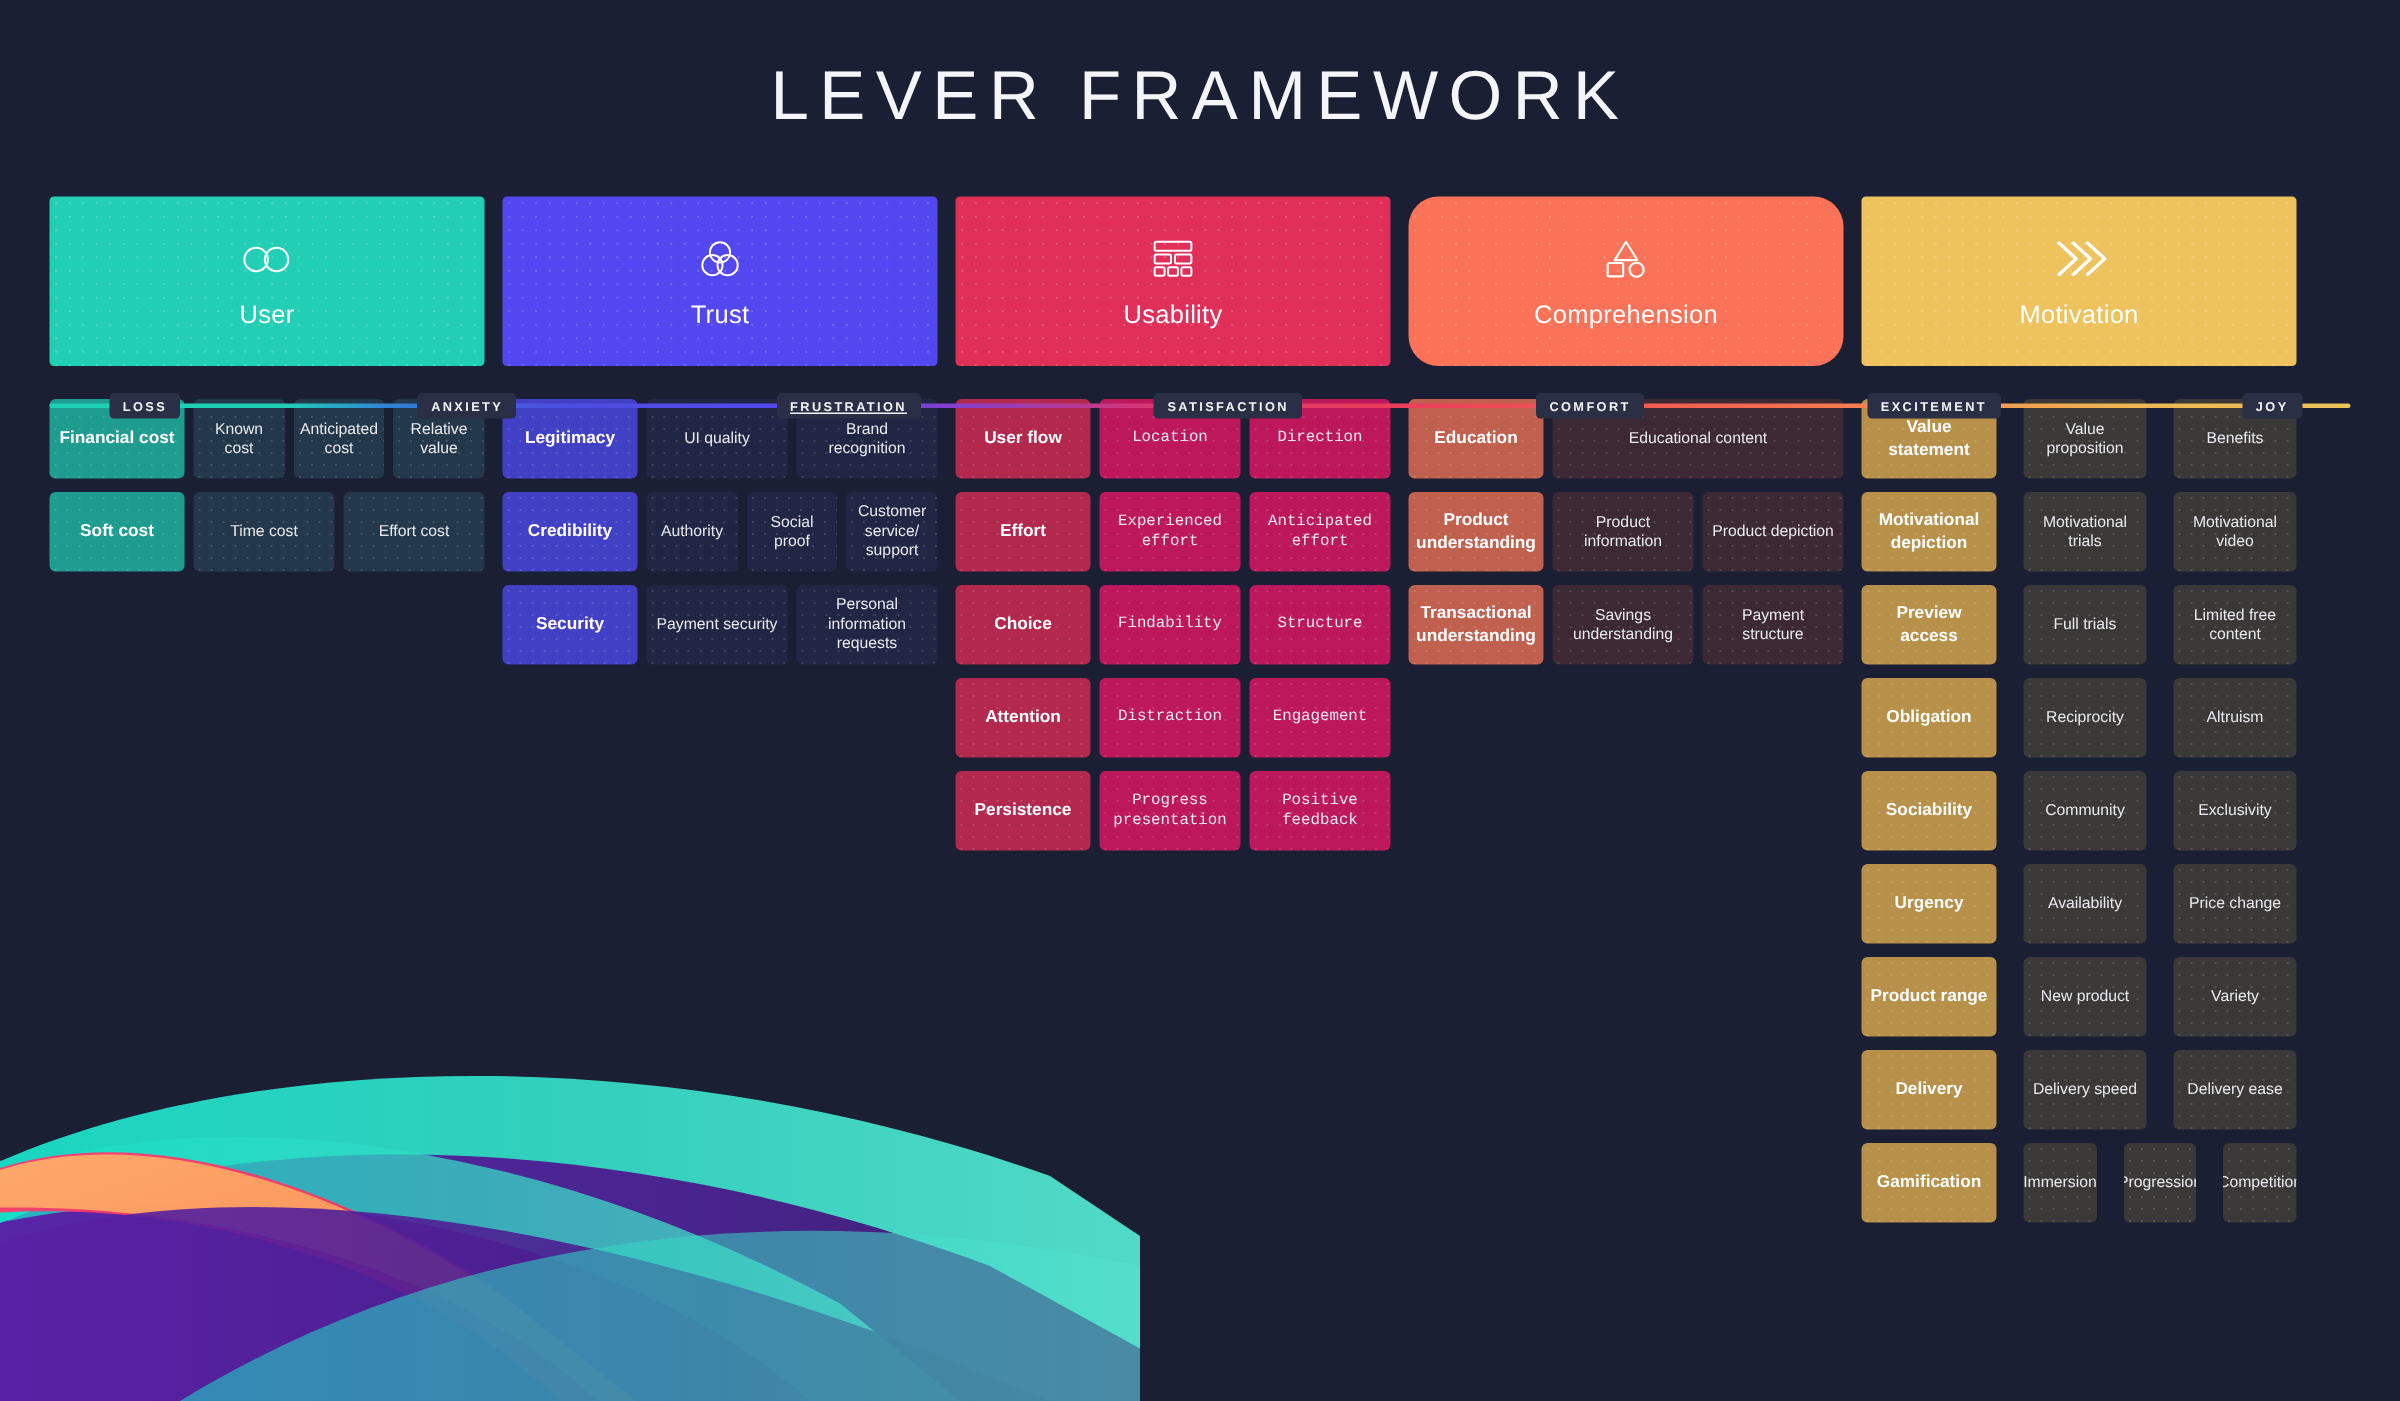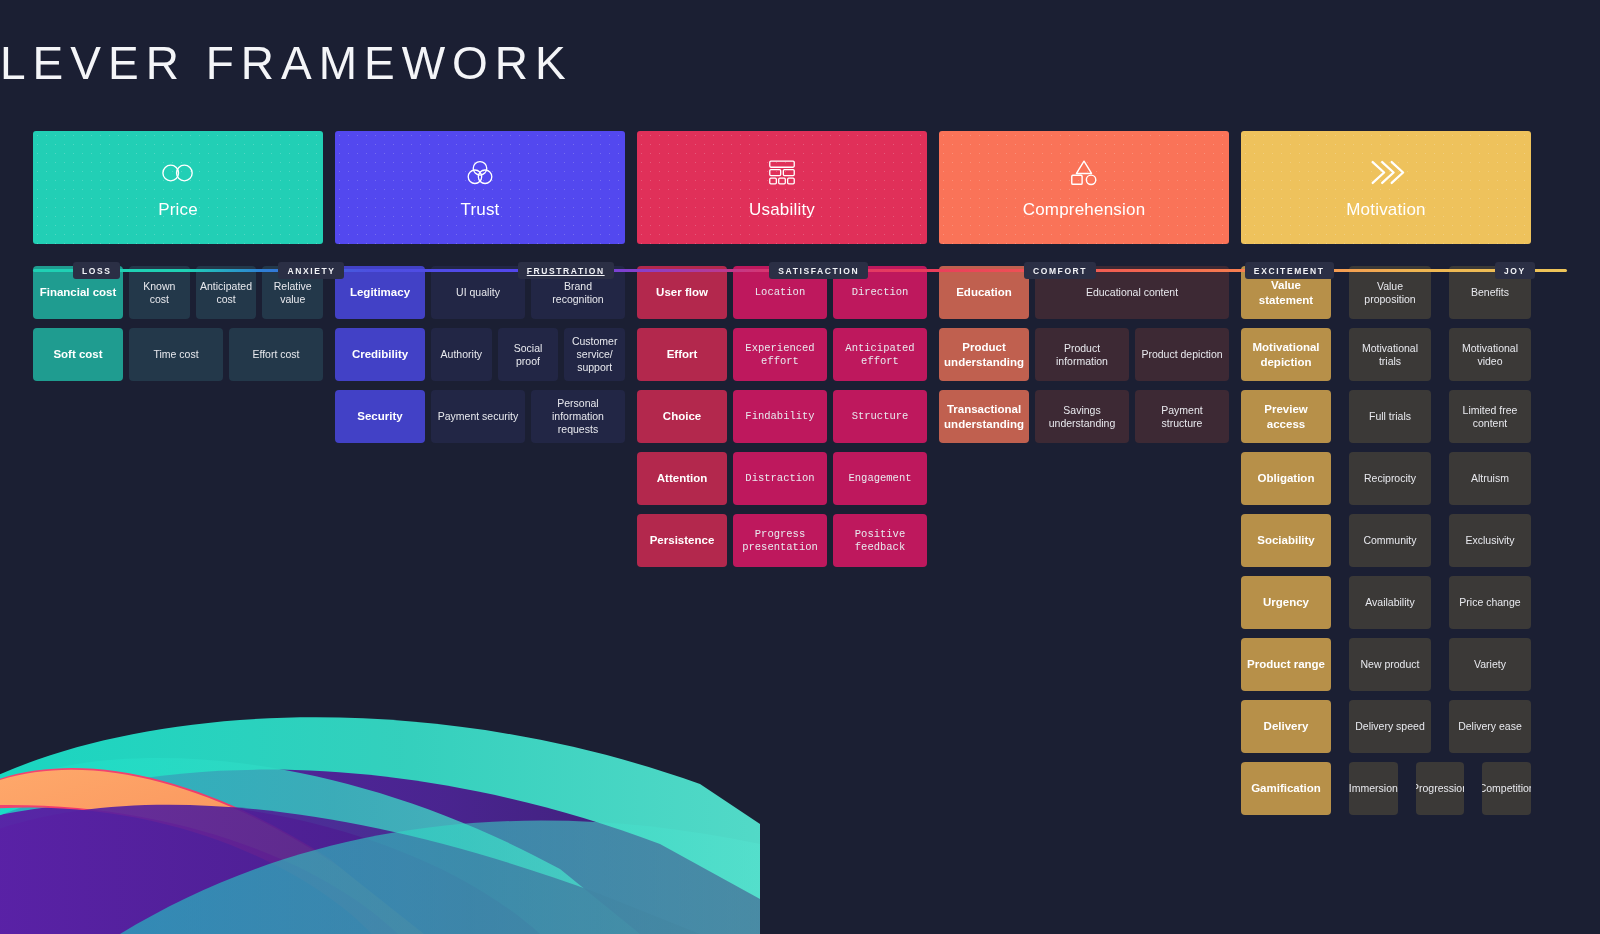--- a/index.html
+++ b/index.html
@@ -28,21 +28,21 @@
     pointer-events: none;
     z-index: 0;
   }
 
   
   #page-title {
     position: absolute;
     top: 36px;
     left: 0;
     width: 1600px;
-    text-align: left;
+    text-align: center;
     font-size: 46px;
     font-weight: 400;
     letter-spacing: 7px;
     color: #f4f5f8;
     z-index: 3;
   }
 
   
   #board {
     position: absolute;
@@ -249,21 +249,21 @@
 <div id="board">
 
 <div class="column col-cost">
       <div class="header-card" style="background: rgb(34, 207, 181);">
         <div class="hc-icon">
           <svg viewBox="0 0 44 26" width="40" height="24">
       <circle cx="14" cy="13" r="8.6" fill="none" stroke="#fff" stroke-width="1.5"></circle>
       <circle cx="29" cy="13" r="8.6" fill="none" stroke="#fff" stroke-width="1.5"></circle>
     </svg>
         </div>
-        <div class="hc-label">Price</div>
+        <div class="hc-label">User</div>
       </div>
       <div class="rows">
         <div class="row">
           <div class="tile lead w-lead">
             <span>Financial cost</span>
           </div>
           <div class="tile sub w1">
             <span>Known cost</span>
           </div>
           <div class="tile sub w1">
@@ -402,21 +402,21 @@
           <div class="tile sub w1">
             <span>Progress presentation</span>
           </div>
           <div class="tile sub w1">
             <span>Positive feedback</span>
           </div>
         </div>
       </div>
     </div>
     <div class="column col-comp">
-      <div class="header-card" style="background: rgb(250, 115, 88);">
+      <div class="header-card" style="background: rgb(250, 115, 88); border-radius: 20px;">
         <div class="hc-icon">
           <svg viewBox="0 0 34 30" width="32" height="29">
       <path d="M17 3 L25 16 L9 16 Z" fill="none" stroke="#fff" stroke-width="1.5" stroke-linejoin="round"></path>
       <rect x="4" y="18" width="11" height="9.5" rx="1.2" fill="none" stroke="#fff" stroke-width="1.5"></rect>
       <circle cx="24.5" cy="22.8" r="5" fill="none" stroke="#fff" stroke-width="1.5"></circle>
     </svg>
         </div>
         <div class="hc-label">Comprehension</div>
       </div>
       <div class="rows">

